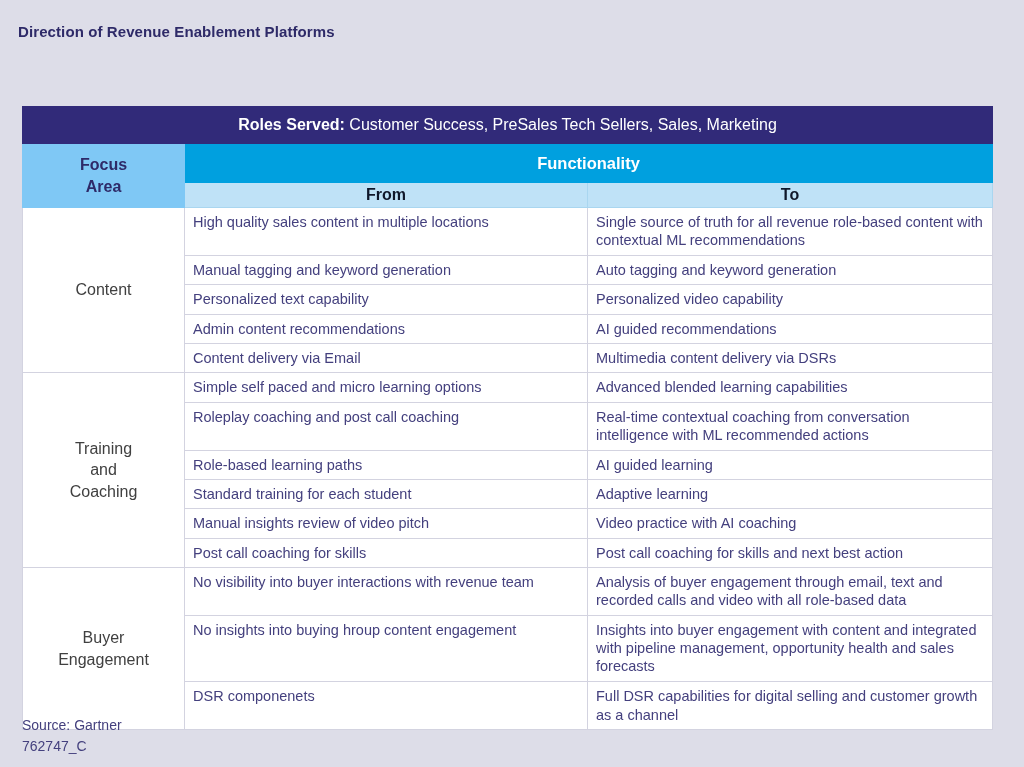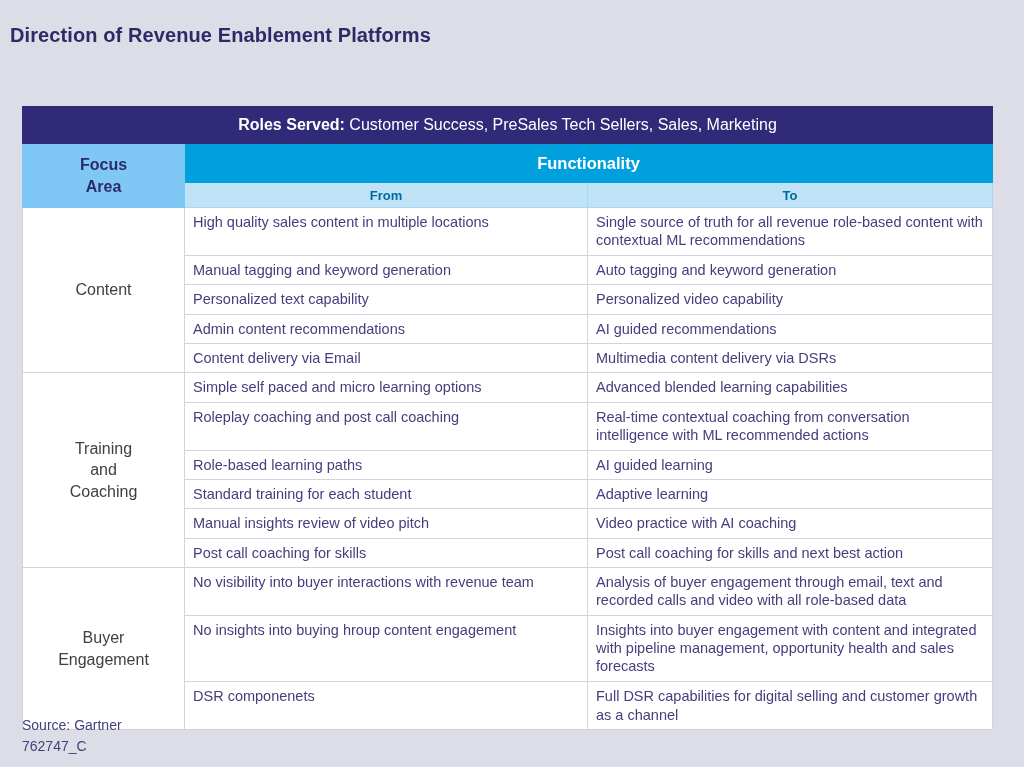--- a/index.html
+++ b/index.html
@@ -17,23 +17,23 @@
     position: relative;
   }
 
   .page {
     position: absolute;
     inset: 0;
   }
 
   .page-title {
     position: absolute;
-    left: 10px;
+    left: 18px;
     top: 24px;
-    font-size: 20px;
+    font-size: 15px;
     font-weight: bold;
     color: #2e2a68;
     letter-spacing: 0.1px;
     line-height: 1.1;
   }
 
   
   .table-wrap {
     position: absolute;
     left: 22px;
@@ -94,25 +94,25 @@
     text-align: center;
     vertical-align: middle !important;
     font-size: 16.5px;
     height: 38px;
     border-color: #00a0df !important;
   }
 
   
   .sub-head {
     background: #bfe2f7;
-    color: #0369a1;
-    font-weight: bold;
-    text-align: center;
-    vertical-align: middle !important;
-    font-size: 13px;
+    color: #0f172a;
+    font-weight: bold;
+    text-align: center;
+    vertical-align: middle !important;
+    font-size: 16px;
     height: 24px;
     border-color: #a9d6f0 !important;
   }
 
   
   .focus-cell {
     background: #ffffff;
     color: #404040;
     font-weight: normal;
     text-align: center;

